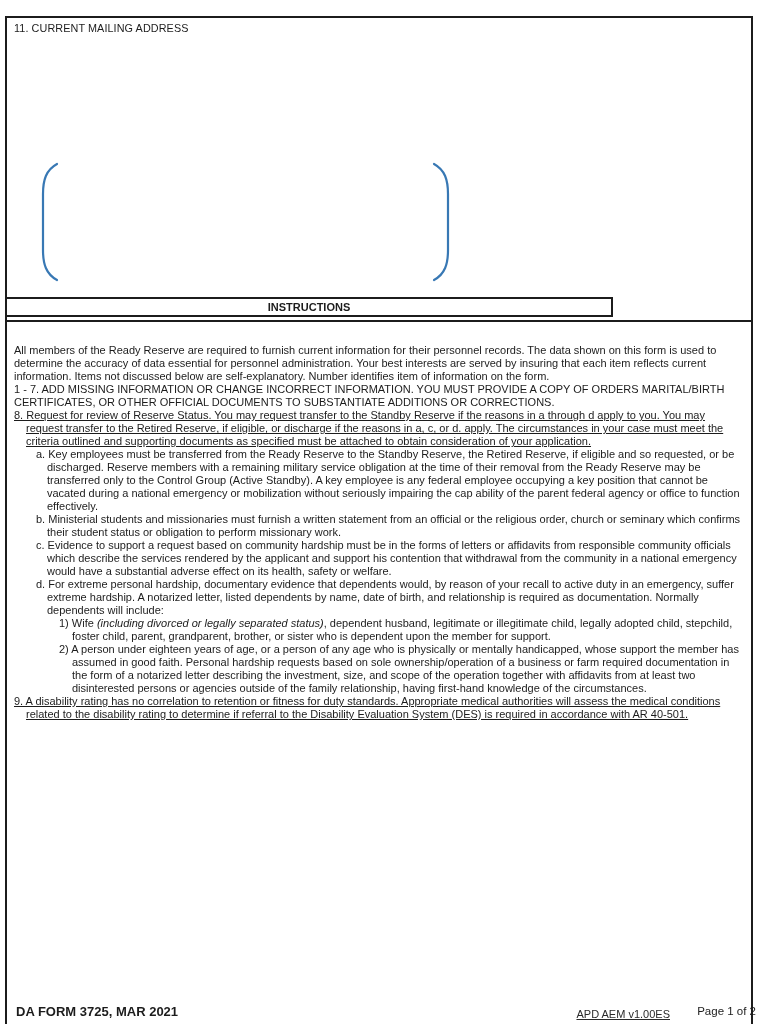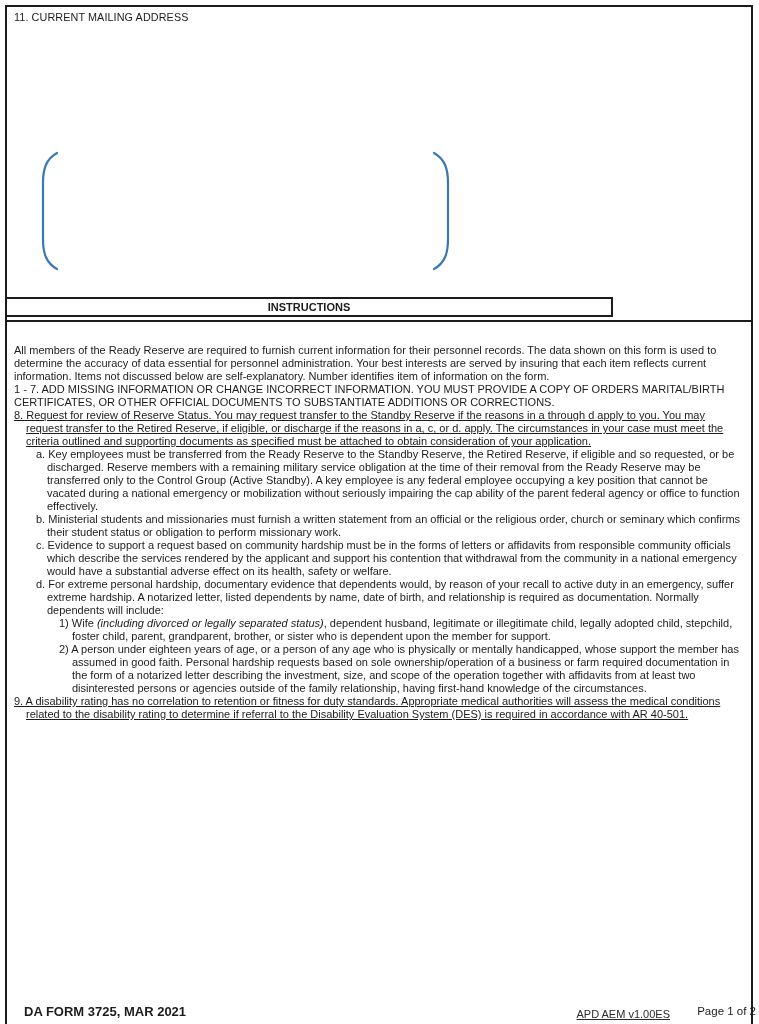--- a/index.html
+++ b/index.html
@@ -10,21 +10,21 @@
     color: #1c1c1c;
     position: relative;
     overflow: hidden;
   }
   .box {
     position: absolute;
     box-sizing: border-box;
     border: 2px solid #1c1c1c;
     background: #ffffff;
   }
-  #address-box { left: 5px; top: 5px; width: 748px; height: 368px; }
+  #address-box { left: 5px; top: 16px; width: 748px; height: 368px; }
   #address-label {
     position: absolute; left: 7px; top: 4px;
     font-size: 10.8px; letter-spacing: 0.1px;
   }
   .bracket { position: absolute; }
   #bracket-left  { left: 31px;  top: 143px; }
   #bracket-right { left: 424px; top: 143px; }
   #instructions-bar {
     position: absolute; left: 5px; top: 297px; width: 608px; height: 20px;
     box-sizing: border-box;
@@ -41,21 +41,21 @@
     font-size: 11px;
     line-height: 13px;
   }
   .para { margin: 0; }
   .hang0 { padding-left: 12px; text-indent: -12px; text-decoration: underline; }
   .lvl1  { padding-left: 33px; text-indent: -11px; }
   .lvl2  { padding-left: 58px; text-indent: -13px; }
   .italic { font-style: italic; }
   #footer { position: absolute; left: 0; top: 1001px; width: 759px; height: 23px; }
   #form-number {
-    position: absolute; left: 24px; top: 3px;
+    position: absolute; left: 16px; top: 3px;
     font-weight: bold; font-size: 13px; text-align: center;
   }
   #obsolete-note {
     position: absolute; left: 0; right: 0; top: 5px;
     text-align: center; font-size: 9.5px; color: #2a2a2a;
   }
   #apd-version {
     position: absolute; right: 89px; top: 7px;
     font-size: 11px; color: #2a2a2a; text-decoration: underline;
   }

